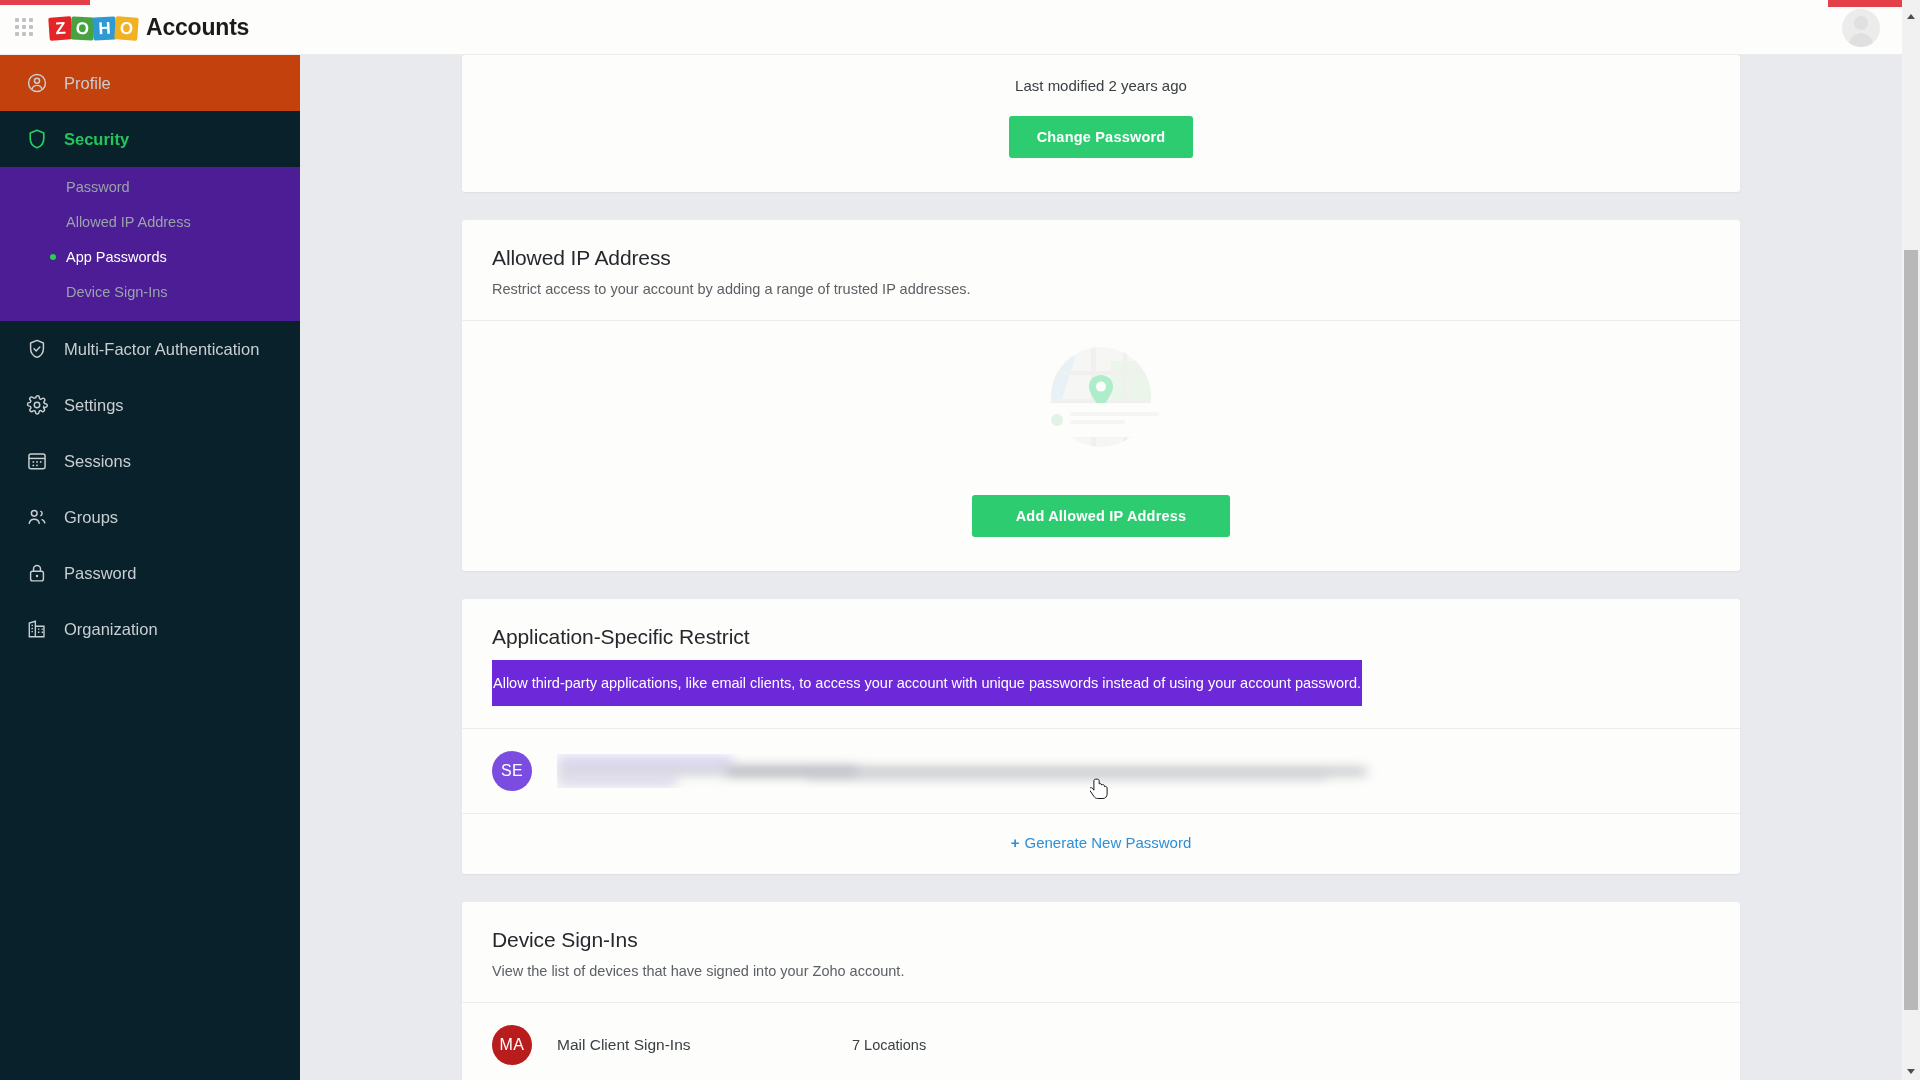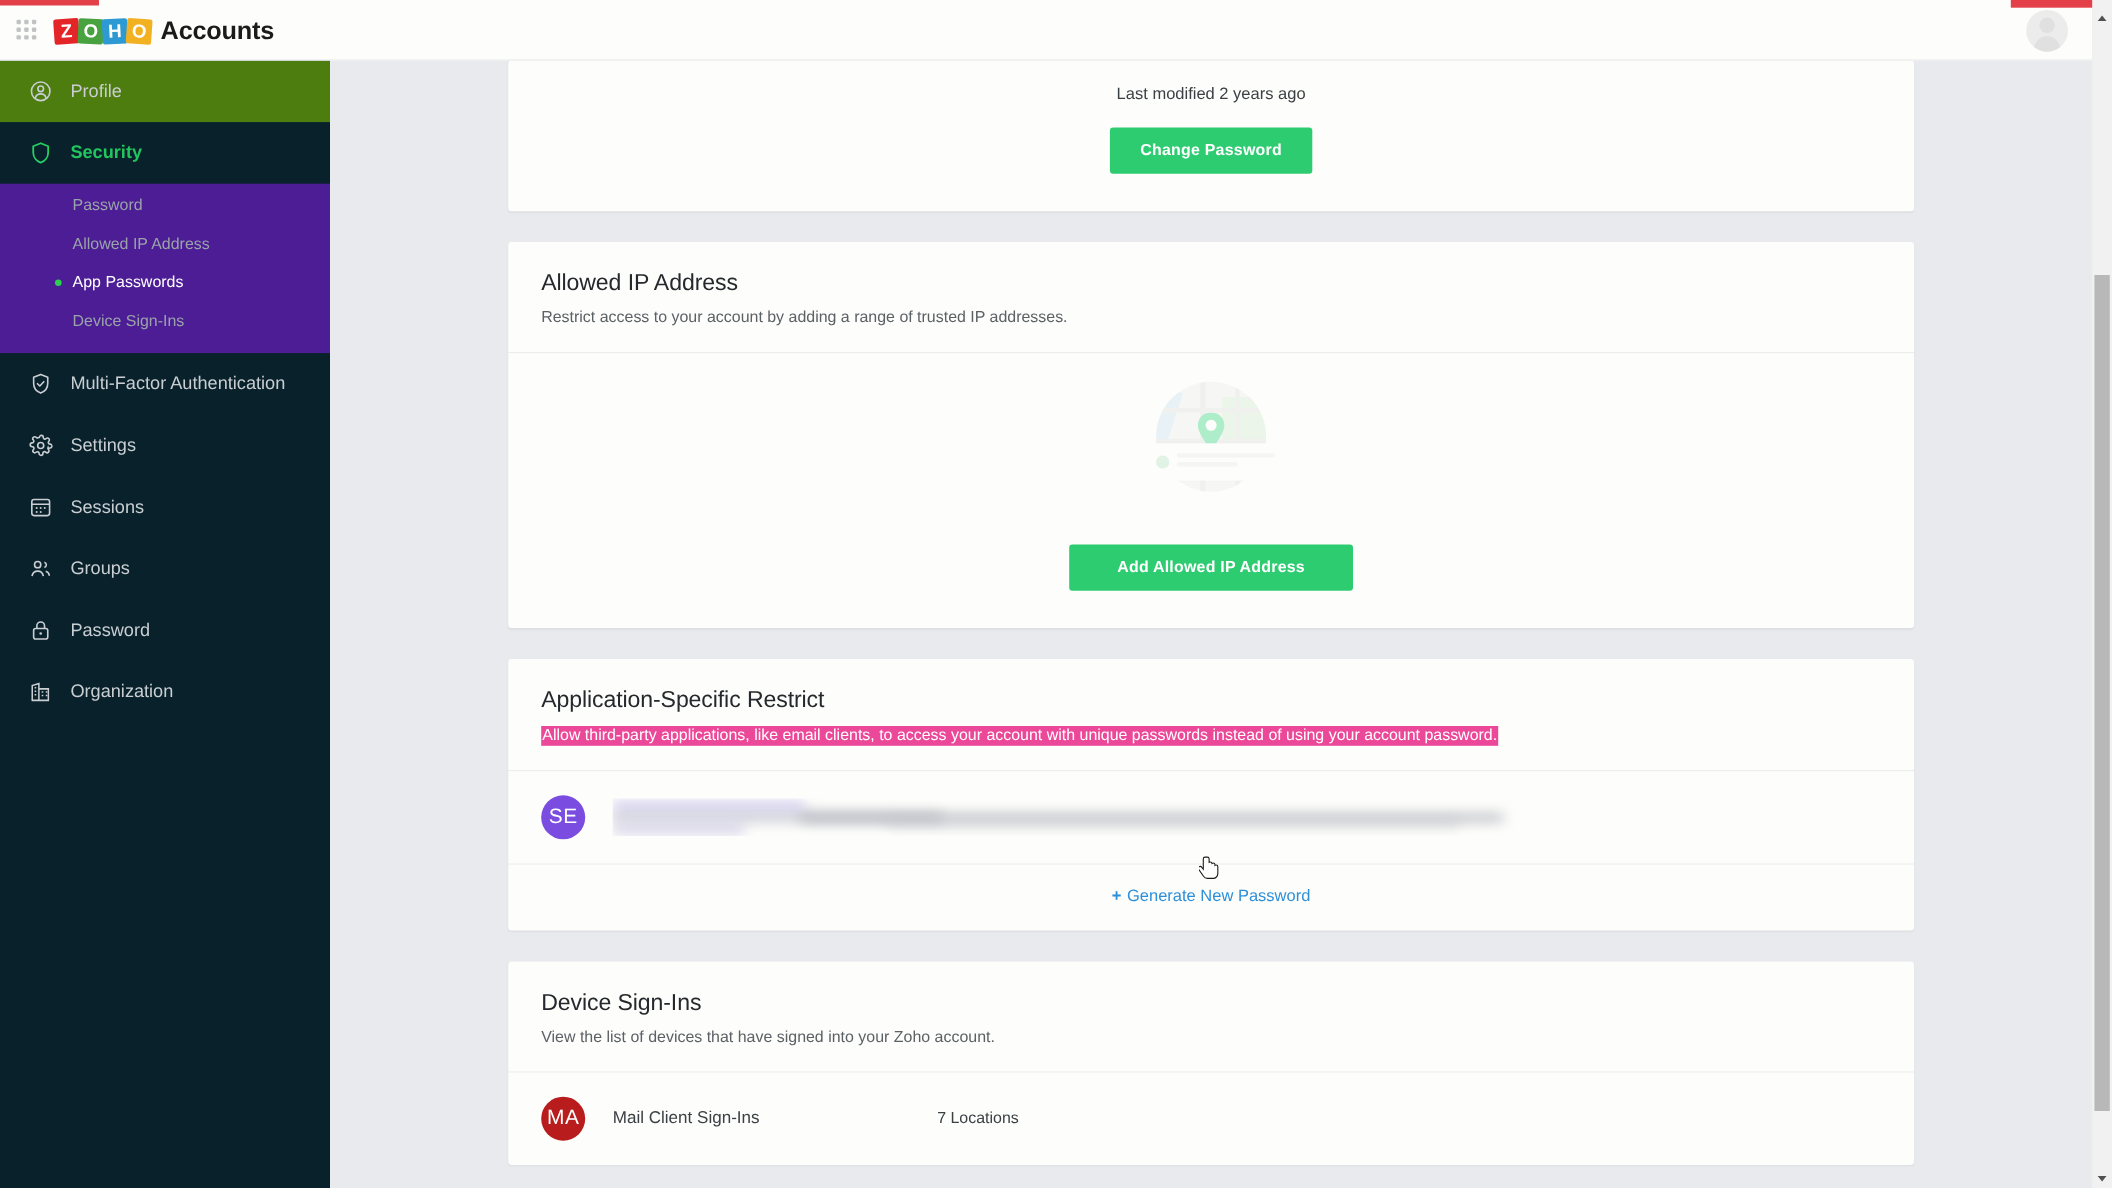--- a/index.html
+++ b/index.html
@@ -77,21 +77,21 @@
     background: #08212b;
     overflow: hidden;
     z-index: 20;
   }
   .nav-item {
     display: flex; align-items: center; height: 56px; padding-left: 26px;
     cursor: pointer; color: #c9ced2; font-size: 16.5px;
     position: relative;
   }
   .nav-item .ic { width: 22px; height: 22px; margin-right: 16px; flex: 0 0 22px; }
-  .nav-item.active-dark { background: #4d7c0f; }
+  .nav-item.active-dark { background: #c2410c; }
   .nav-item.sec { color: #22c55e; font-weight: 600; }
   .nav-item.sec .ic svg { stroke: #27cf63; }
 
   .subnav { background: #4c1d95; padding: 2px 0 12px 0; }
   .subnav-item {
     display: flex; align-items: center; height: 35px; padding-left: 66px;
     color: #9aa3a9; font-size: 14.5px; cursor: pointer; position: relative;
   }
   .subnav-item.active { color: #ffffff; }
   .subnav-item.active::before {
@@ -114,21 +114,21 @@
     border-radius: 3px;
     box-shadow: 0 1px 2px rgba(0,0,0,0.05);
   }
   .card-head { padding: 26px 30px 22px 30px; }
   .card-title {
     font-size: 21px; color: #25282c; font-weight: 400; letter-spacing: -0.1px;
   }
   .card-sub {
     font-size: 14.5px; color: #5c6166; margin-top: 11px; display: inline-block;
   }
-  .card-sub.selected { background: #ec4899; color: #ffffff; padding: 1px 1px; }
+  .card-sub.selected { background: #6d28d9; color: #ffffff; padding: 15px 1px; }
   .card-body { border-top: 1px solid #eceded; padding: 30px; }
 
   
   .pwd-card { padding: 0 30px 34px 30px; text-align: center; }
   .last-mod { font-size: 15px; color: #3b4045; padding-top: 22px; }
   .btn-green {
     display: inline-block; margin-top: 22px;
     background: #2ecc71; color: #fff; border: none;
     font-size: 14.5px; font-weight: bold; letter-spacing: 0.2px;
     padding: 13px 28px; border-radius: 3px; cursor: pointer;
@@ -166,21 +166,21 @@
   .map-bar .lines i:nth-child(1) { width: 100%; }
   .map-bar .lines i:nth-child(2) { width: 62%; }
 
   
   .row-item {
     display: flex; align-items: center; padding: 22px 30px;
     border-top: 1px solid #eceded; min-height: 76px;
   }
   .avatar-c {
     width: 40px; height: 40px; border-radius: 50%; flex: 0 0 40px;
-    color: #fff; font-size: 19px; display: flex;
+    color: #fff; font-size: 16px; display: flex;
     align-items: center; justify-content: center; margin-right: 25px;
     letter-spacing: 0.4px;
   }
   .av-purple { background: #7b4ce0; }
   .av-blue { background: #b91c1c; }
 
   .blurred {
     flex: 1; height: 34px; position: relative; overflow: hidden;
   }
   .blurred i {

